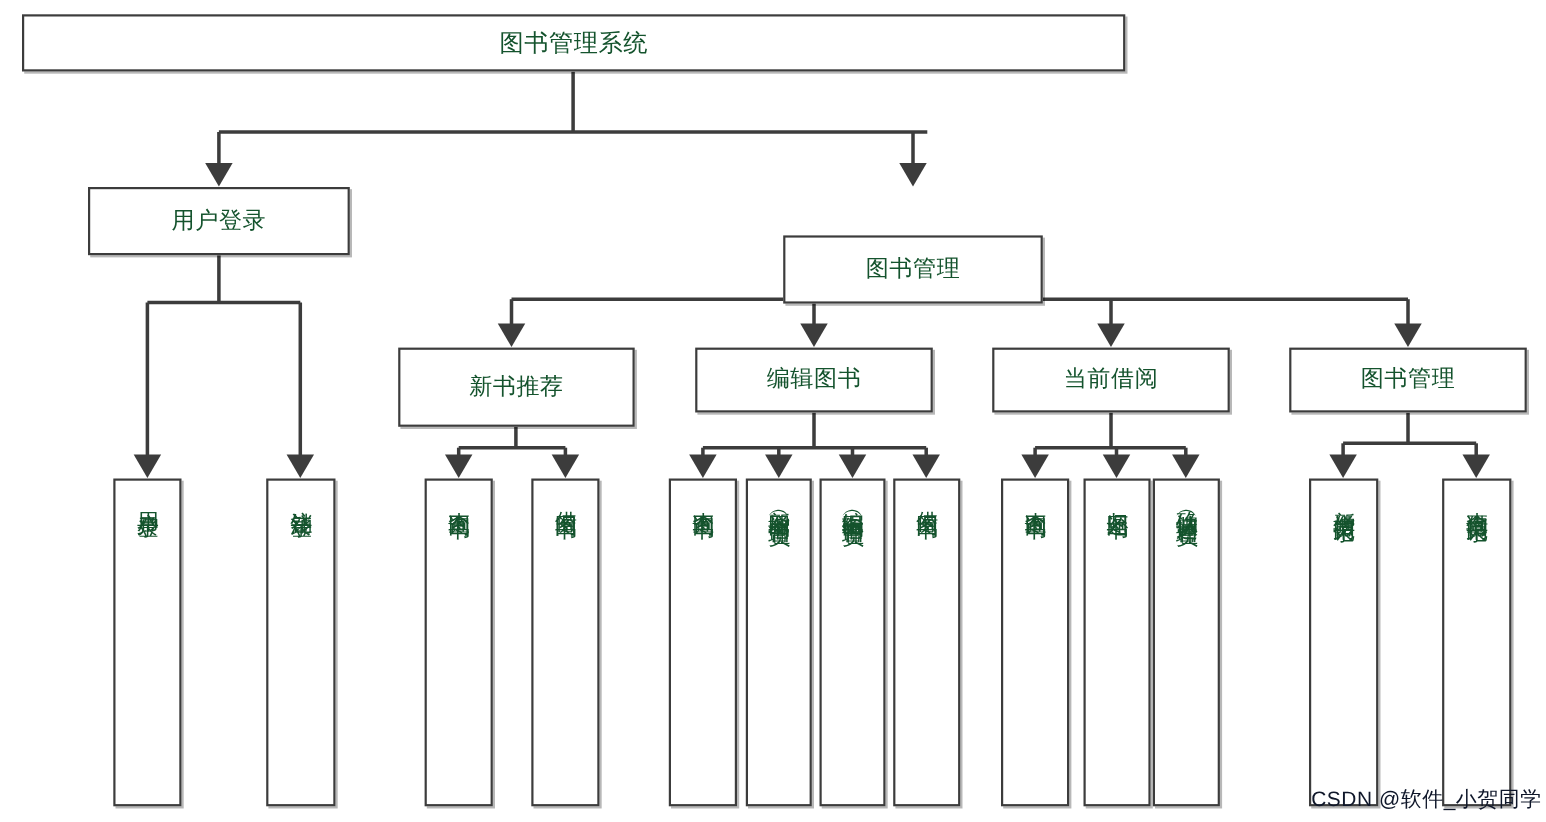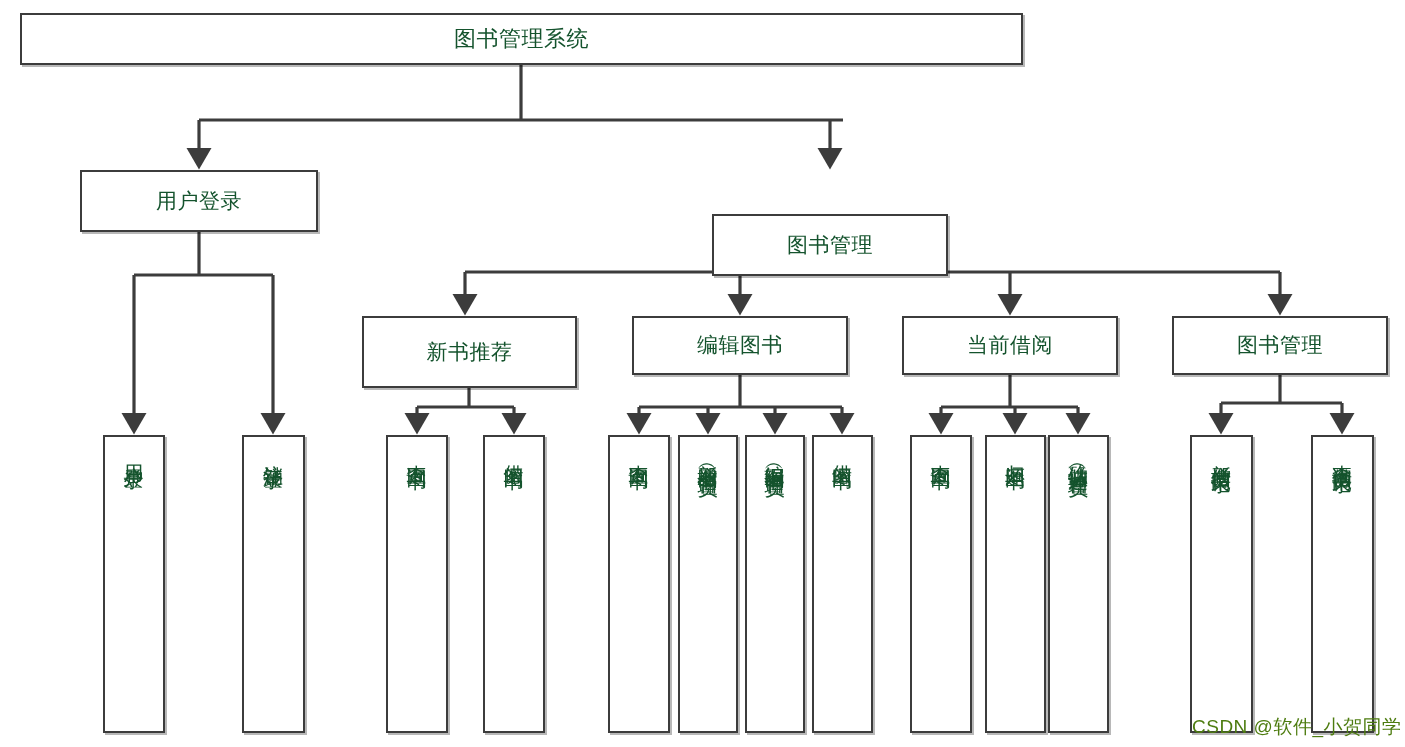--- a/index.html
+++ b/index.html
@@ -179,14 +179,14 @@
   <div class="node vertical" id="node-leaf-10" style="left: 1048px; top: 435px; width: 61px; height: 298px; border-color: rgb(60, 60, 60);">
     <span class="label">确认归还（管理员）</span>
   </div>
   <div class="node vertical" id="node-leaf-11" style="left: 1190px; top: 435px; width: 63px; height: 298px; border-color: rgb(60, 60, 60);">
     <span class="label">新增借阅记录</span>
   </div>
   <div class="node vertical" id="node-leaf-12" style="left: 1311px; top: 435px; width: 63px; height: 298px; border-color: rgb(60, 60, 60);">
     <span class="label">查询借阅记录</span>
   </div>
 
-  <div class="watermark" id="watermark" style="left: 1192px; top: 714px; color: #4d7c0f;">CSDN @软件_小贺同学</div>
+  <div class="watermark" id="watermark" style="left: 1192px; top: 714px; color: #0f172a;">CSDN @软件_小贺同学</div>
 </div>
 
 </body></html>

